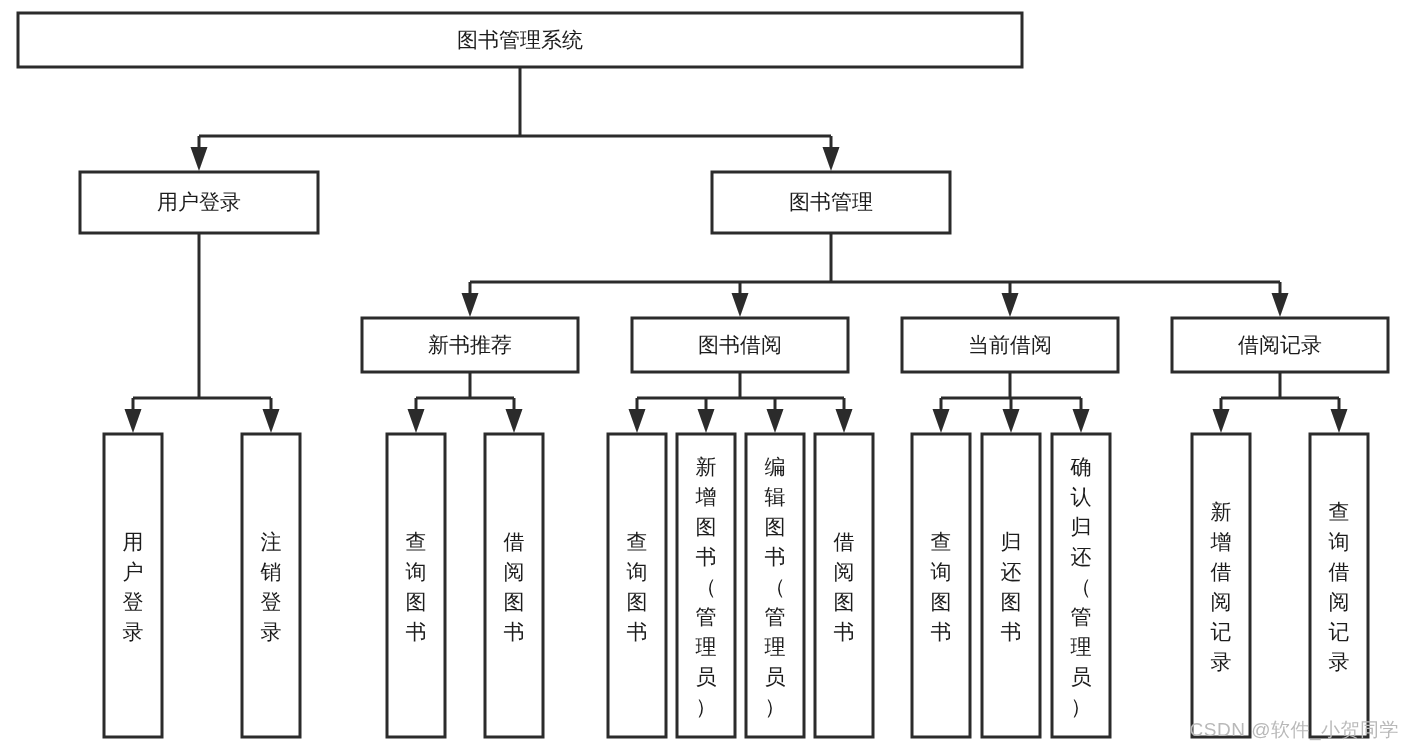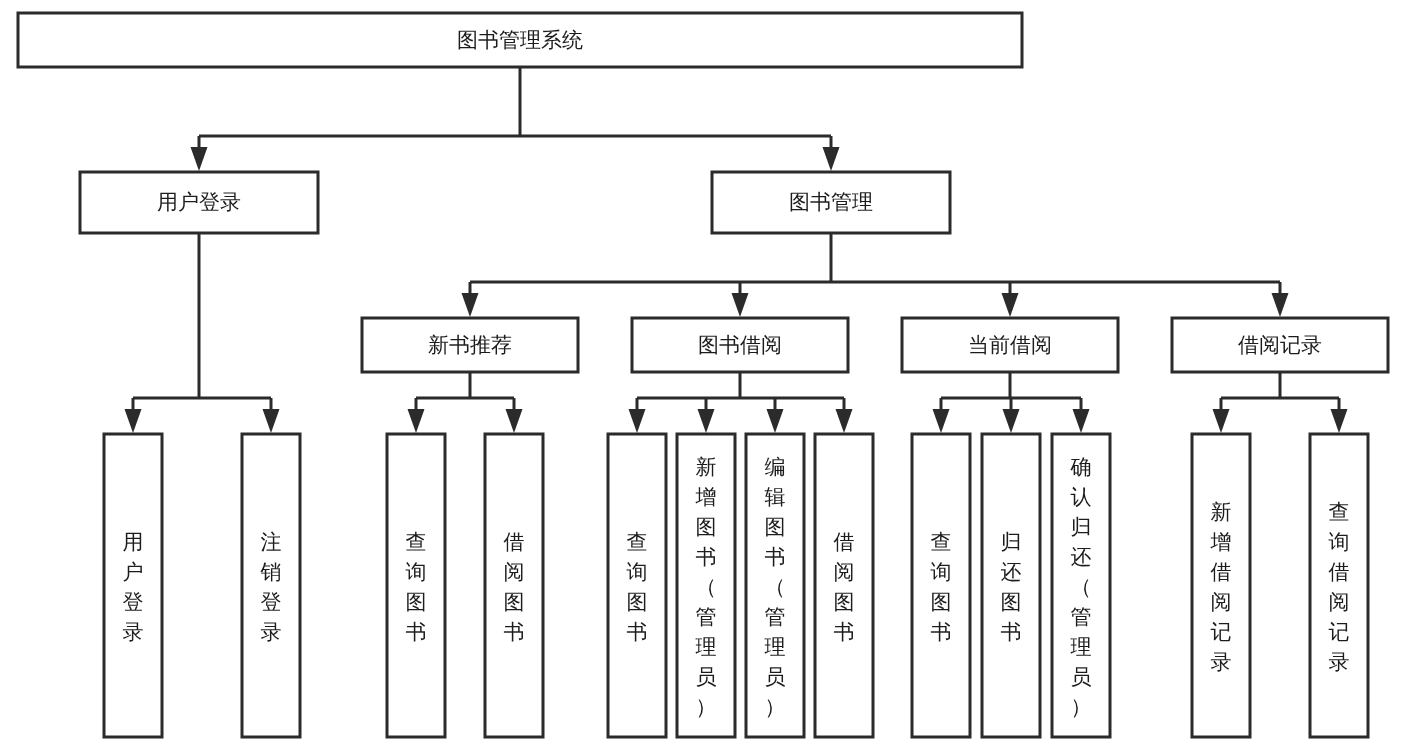--- a/index.html
+++ b/index.html
@@ -178,13 +178,14 @@
         <g>
           <rect class="node-box" x="1192" y="434" width="58" height="303"></rect>
           <text class="node-label-v" x="1221" y="518.9"><tspan x="1221" dy="0">新</tspan><tspan x="1221" dy="30">增</tspan><tspan x="1221" dy="30">借</tspan><tspan x="1221" dy="30">阅</tspan><tspan x="1221" dy="30">记</tspan><tspan x="1221" dy="30">录</tspan></text>
         </g>
         <g>
           <rect class="node-box" x="1310" y="434" width="58" height="303"></rect>
           <text class="node-label-v" x="1339" y="518.9"><tspan x="1339" dy="0">查</tspan><tspan x="1339" dy="30">询</tspan><tspan x="1339" dy="30">借</tspan><tspan x="1339" dy="30">阅</tspan><tspan x="1339" dy="30">记</tspan><tspan x="1339" dy="30">录</tspan></text>
         </g>
       </g>
   </svg>
+  <div class="watermark">CSDN @软件_小贺同学</div>
 </div>
 
 </body></html>

